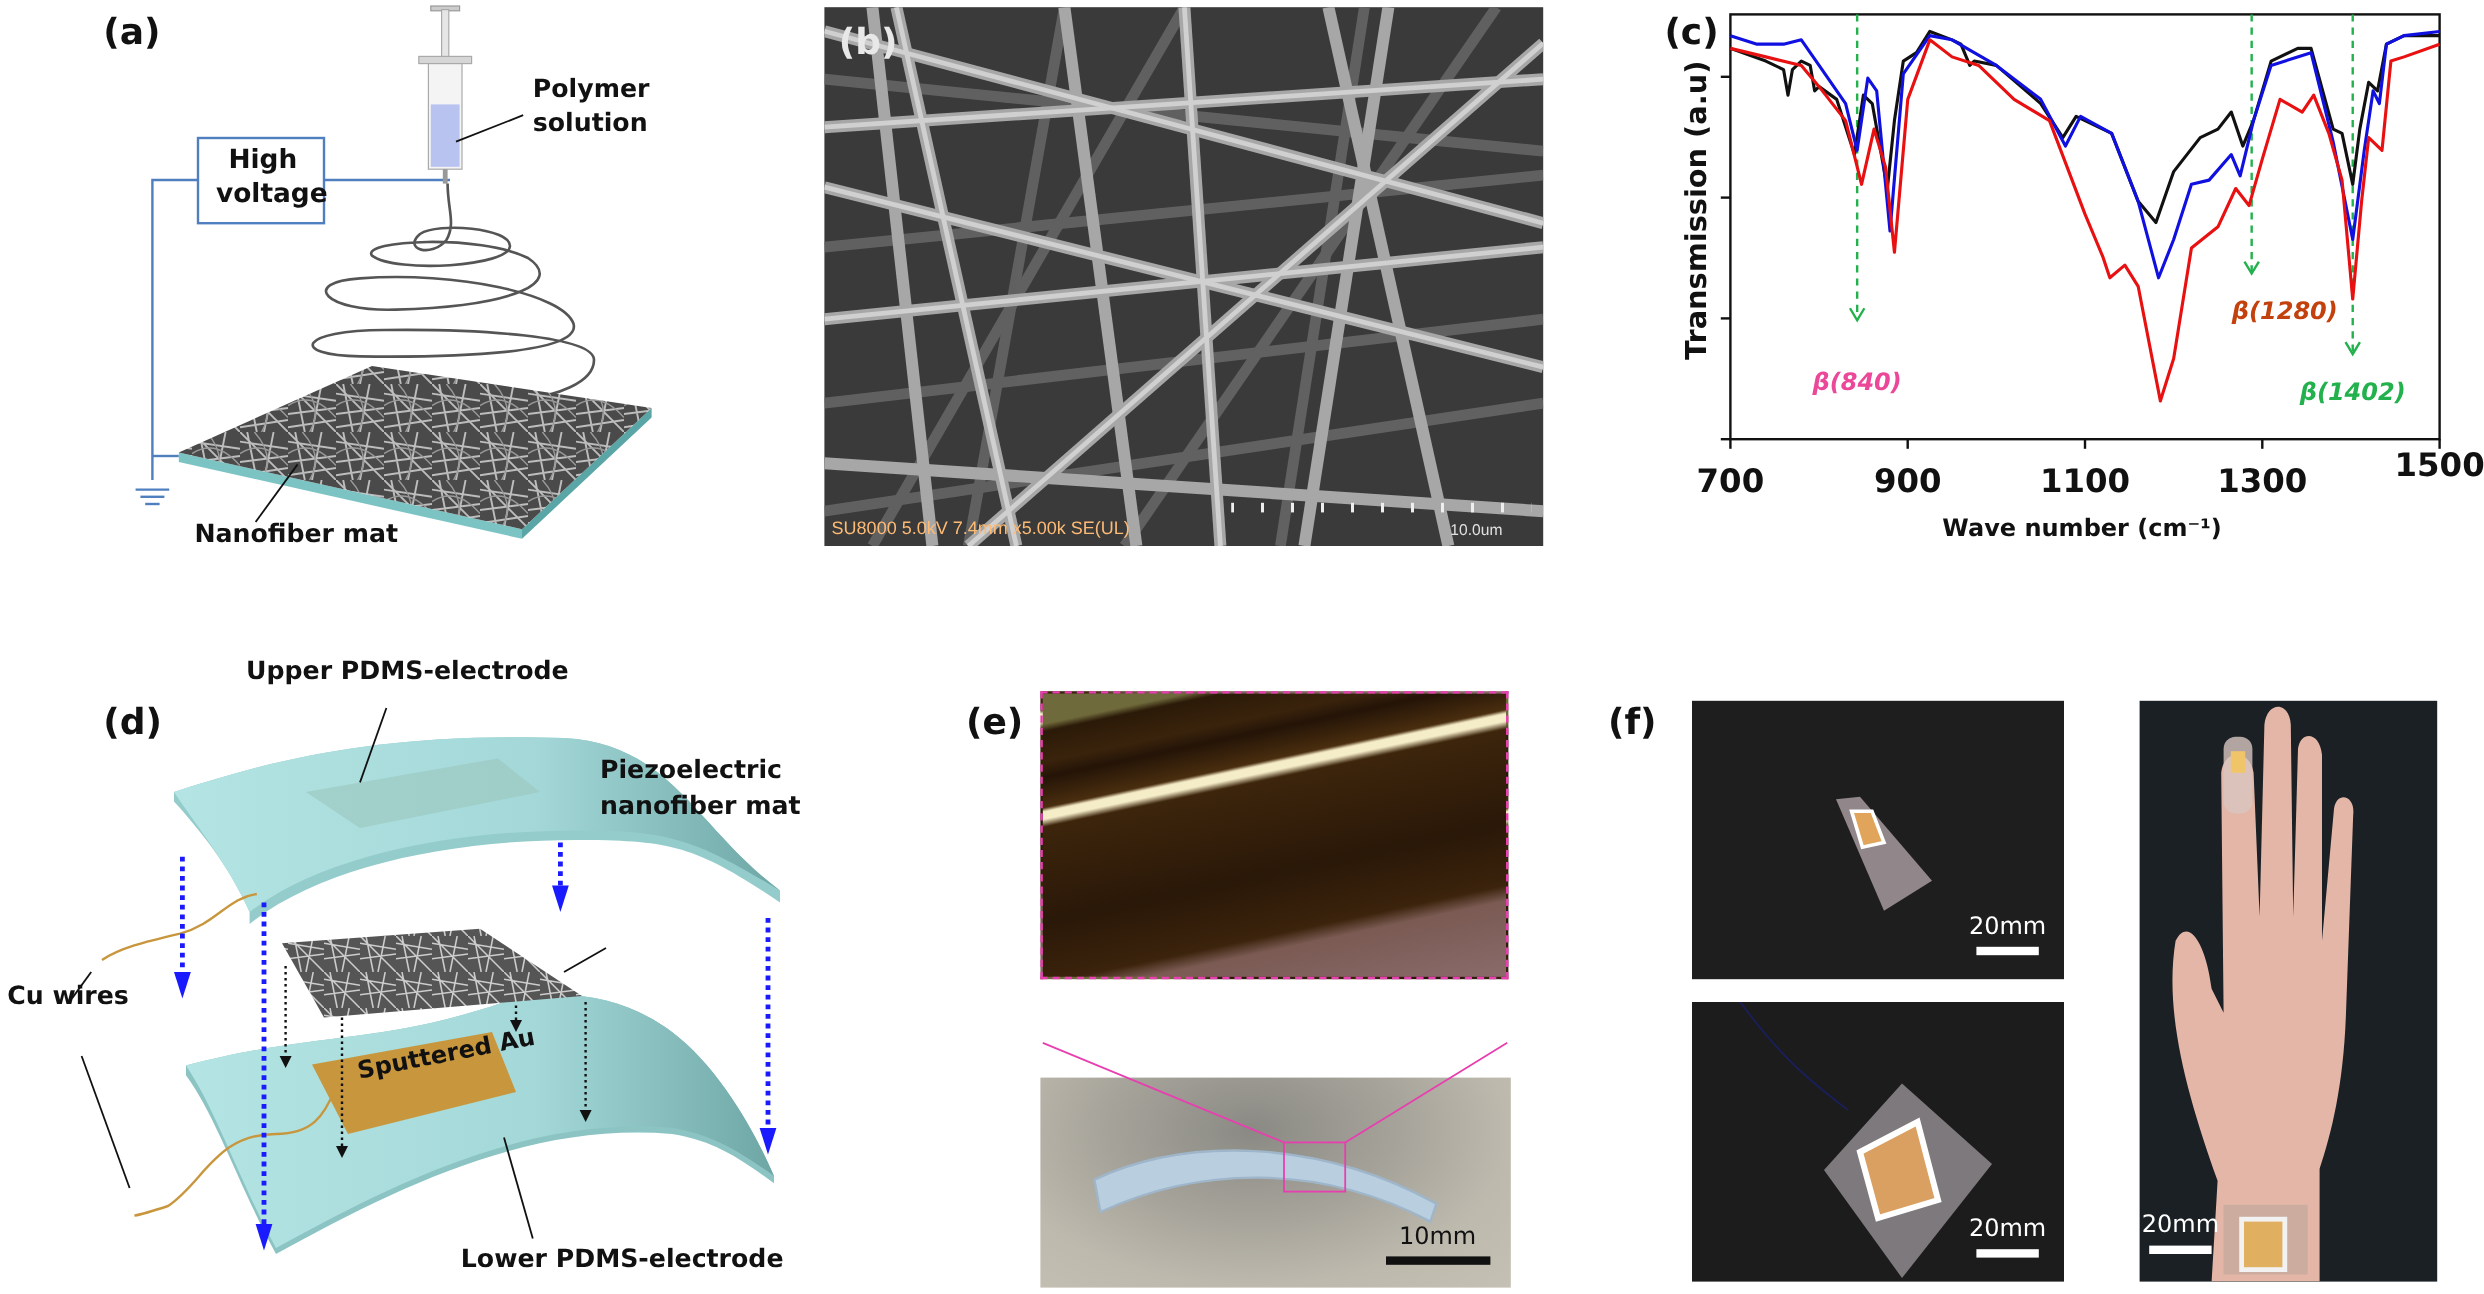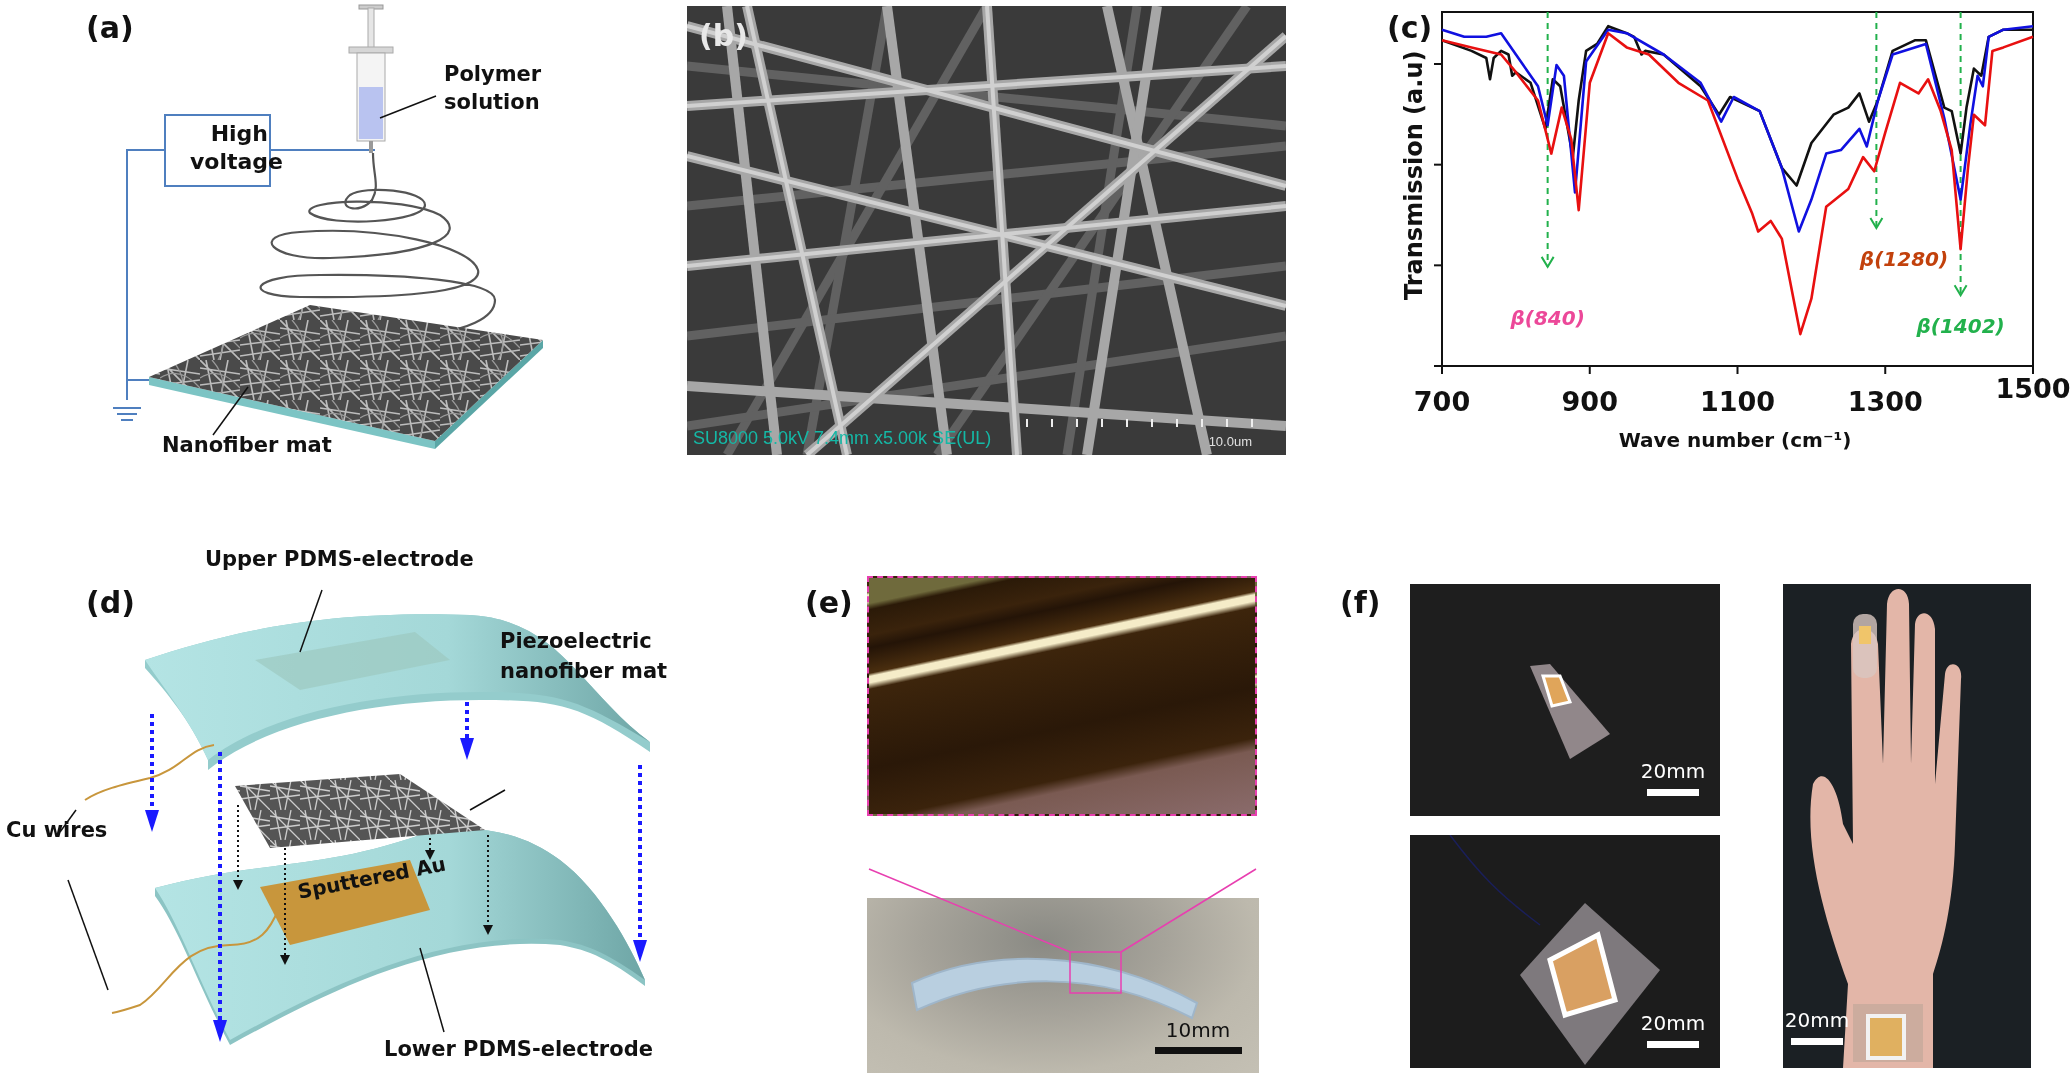--- a/index.html
+++ b/index.html
@@ -5,21 +5,21 @@
   html,body{margin:0;padding:0;background:#fff;}
   body{width:2070px;height:1078px;position:relative;overflow:hidden;font-family:"DejaVu Sans",sans-serif;color:#111;}
   .panel-label{position:absolute;font-family:"DejaVu Sans",sans-serif;font-weight:bold;font-size:30px;color:#111;}
   .txt{position:absolute;font-family:"DejaVu Sans",sans-serif;color:#111;white-space:nowrap;}
   svg{position:absolute;left:0;top:0;overflow:visible;}
   
   #sem{position:absolute;left:687px;top:6px;width:599px;height:449px;overflow:hidden;
        background:#3a3a3a;}
   #sem svg{width:599px;height:449px;}
   #sem .sem-label{position:absolute;left:12px;top:12px;font-size:30px;font-weight:bold;color:#e8e8e8;}
-  #sem .sem-info{position:absolute;left:6px;bottom:6px;font-size:18px;color:#14b8a6;font-family:"Liberation Sans",sans-serif;margin-top:48px;}
+  #sem .sem-info{position:absolute;left:6px;bottom:6px;font-size:15px;color:#fdba74;font-family:"Liberation Sans",sans-serif;margin-top:48px;}
   #sem .sem-scale{position:absolute;right:34px;bottom:6px;font-size:13px;color:#e0e0e0;font-family:"Liberation Sans",sans-serif;}
   #sem .sem-ticks{position:absolute;right:10px;bottom:28px;width:250px;height:8px;
        background:repeating-linear-gradient(90deg,#eee 0 2px,transparent 2px 25px);}
   
   #chart-wrap{position:absolute;left:1380px;top:0;width:690px;height:470px;}
   .tick-label{position:absolute;font-family:"DejaVu Sans",sans-serif;font-weight:bold;font-size:27px;color:#111;transform:translateX(-50%);}
   .axis-title-x{position:absolute;font-weight:bold;font-size:20px;transform:translateX(-50%);}
   .axis-title-y{position:absolute;font-weight:bold;font-size:24px;transform:rotate(-90deg);transform-origin:left top;}
   .anno{position:absolute;font-family:"DejaVu Sans",sans-serif;font-weight:bold;font-style:italic;font-size:20px;color:#22b14c;transform:translateX(-50%);}
   
@@ -67,21 +67,21 @@
 
     <path d="M373 153 C 373 175, 380 186, 372 200 C 360 215, 335 208, 350 195 C 365 185, 425 190, 425 205 C 425 222, 330 228, 310 213 C 300 200, 400 195, 440 215 C 470 235, 430 255, 330 258 C 270 260, 250 235, 300 232 C 380 226, 470 245, 478 270 C 484 295, 380 298, 300 297 C 240 296, 250 275, 320 275 C 400 274, 495 280, 495 300 C 495 320, 460 330, 440 332" fill="none" stroke="#555" stroke-width="2.2"></path>
 
     <g>
       <polygon points="149,377 435,441 435,449 149,385" fill="#7cc4c4"></polygon>
       <polygon points="435,441 543,340 543,348 435,449" fill="#5aa6a6"></polygon>
       <polygon points="149,377 310,305 543,340 435,441" fill="url(#fiberPat)"></polygon>
     </g>
     <line x1="213" y1="435" x2="248" y2="387" stroke="#111" stroke-width="1.5"></line>
   </svg>
-  <div class="txt" style="left:190px;top:120px;width:78px;text-align:right;font-size:22px;font-weight:bold;line-height:28px;">
+  <div class="txt" style="left:180px;top:120px;width:78px;text-align:center;font-size:22px;font-weight:bold;line-height:28px;">
     <div>High</div>
     <div>voltage</div>
   </div>
   <div class="txt" style="left:444px;top:60px;font-size:21px;font-weight:bold;line-height:28px;">
     <div>Polymer</div>
     <div>solution</div>
   </div>
   <div class="txt" style="left:162px;top:433px;font-size:21px;font-weight:bold;">Nanofiber mat</div>
 </div>
 

